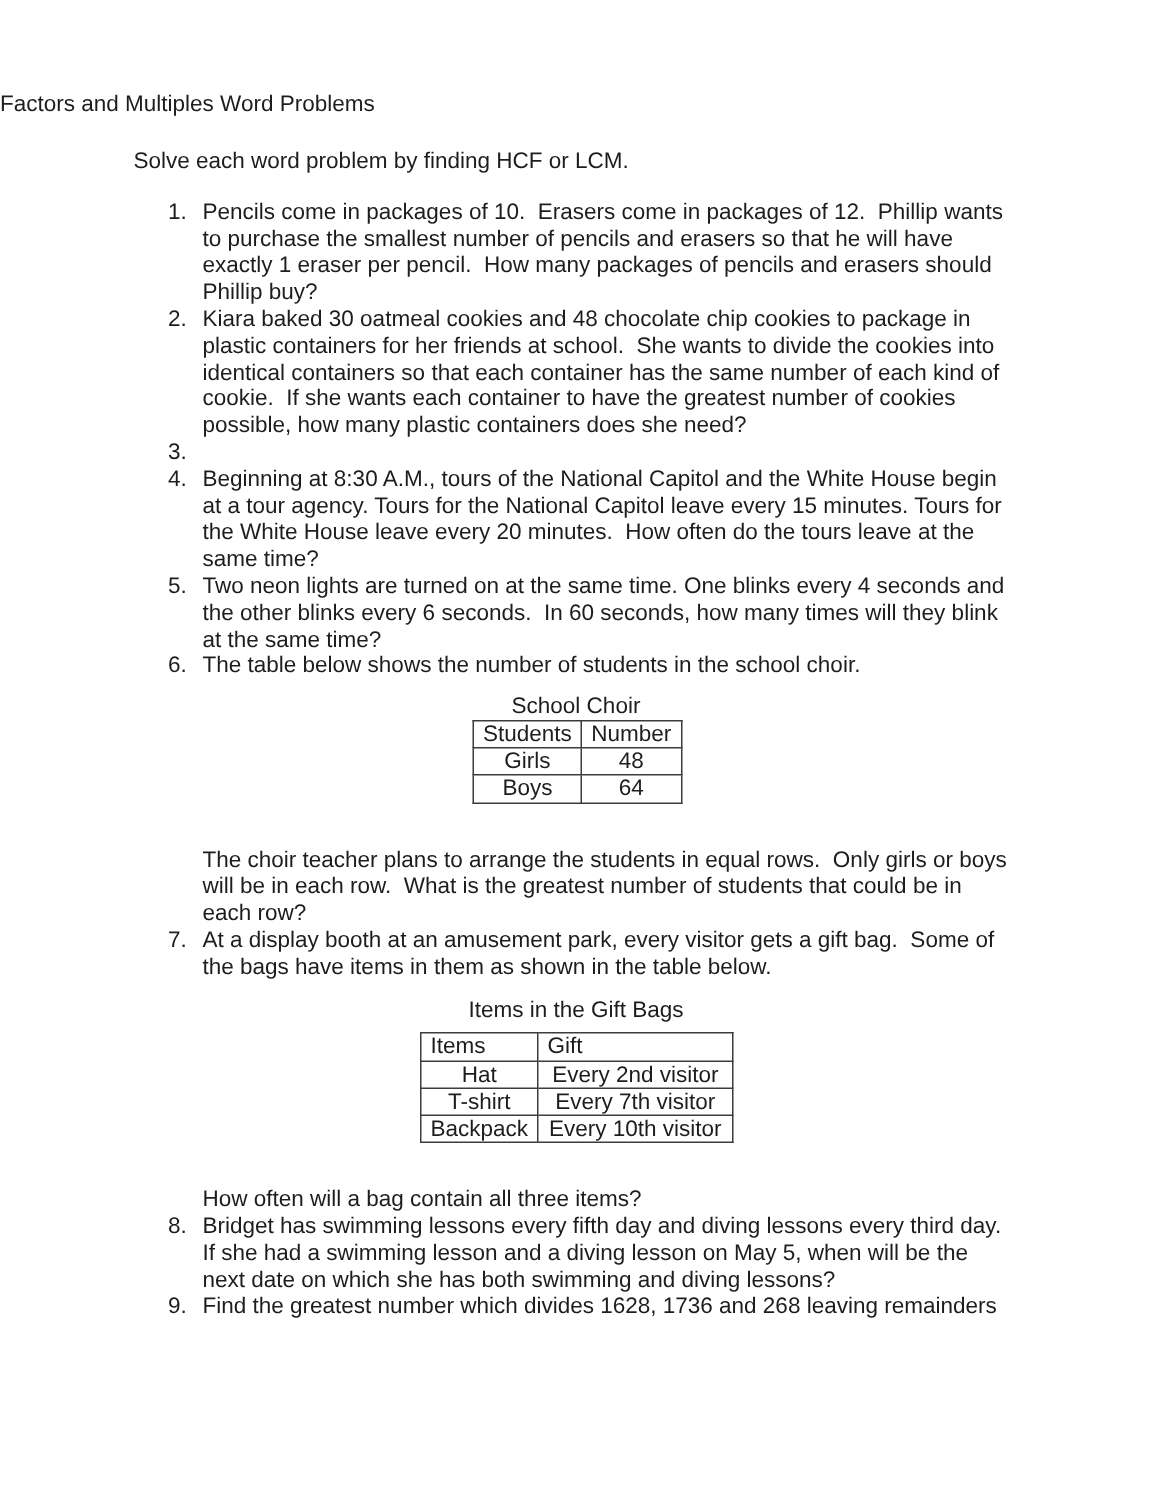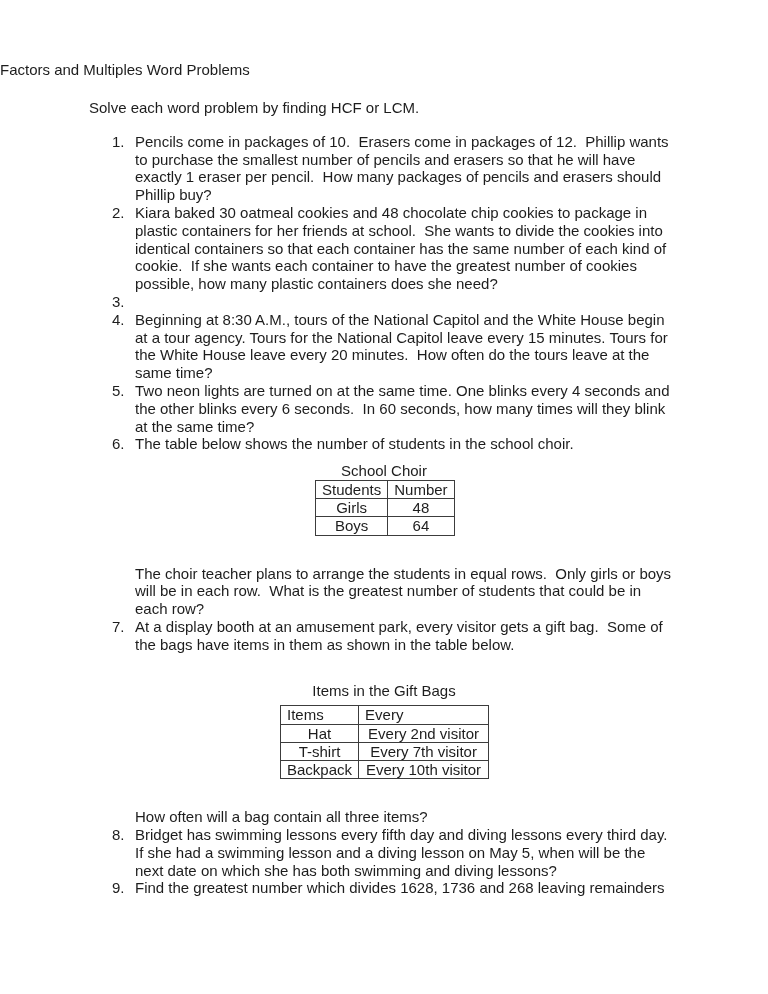--- a/index.html
+++ b/index.html
@@ -31,21 +31,21 @@
     width: 23px;
     white-space: pre;
   }
   .plines { flex: none; }
   .line { white-space: pre; }
   .cont { margin-left: 135px; }
   .cont-choir { margin-top: 29px; }
   .cont-gift { margin-top: 29px; }
   .tbl-title { text-align: center; white-space: pre; }
   .tbl-title-choir { margin-top: 9px; }
-  .tbl-title-gift { margin-top: 28px; }
+  .tbl-title-gift { margin-top: 11px; }
   table {
     border-collapse: collapse;
     table-layout: fixed;
   }
   .tbl-choir { margin: 0 0 0 315px; }
   .tbl-gift  { margin: 6px 0 0 280px; }
   th, td {
     border: 1px solid #3c3c3c;
     padding: 0 6px;
     line-height: 17.2px;
@@ -163,21 +163,21 @@
     <div class="tbl-title tbl-title-gift">Items in the Gift Bags</div>
 
     <table class="tbl-gift">
       <colgroup>
           <col class="c1">
           <col class="c2">
         </colgroup>
       <tbody>
           <tr>
         <th>Items</th>
-        <th>Every</th>
+        <th>Gift</th>
       </tr>
       <tr>
         <td>Hat</td>
         <td>Every 2nd visitor</td>
       </tr>
       <tr>
         <td>T-shirt</td>
         <td>Every 7th visitor</td>
       </tr>
       <tr>

